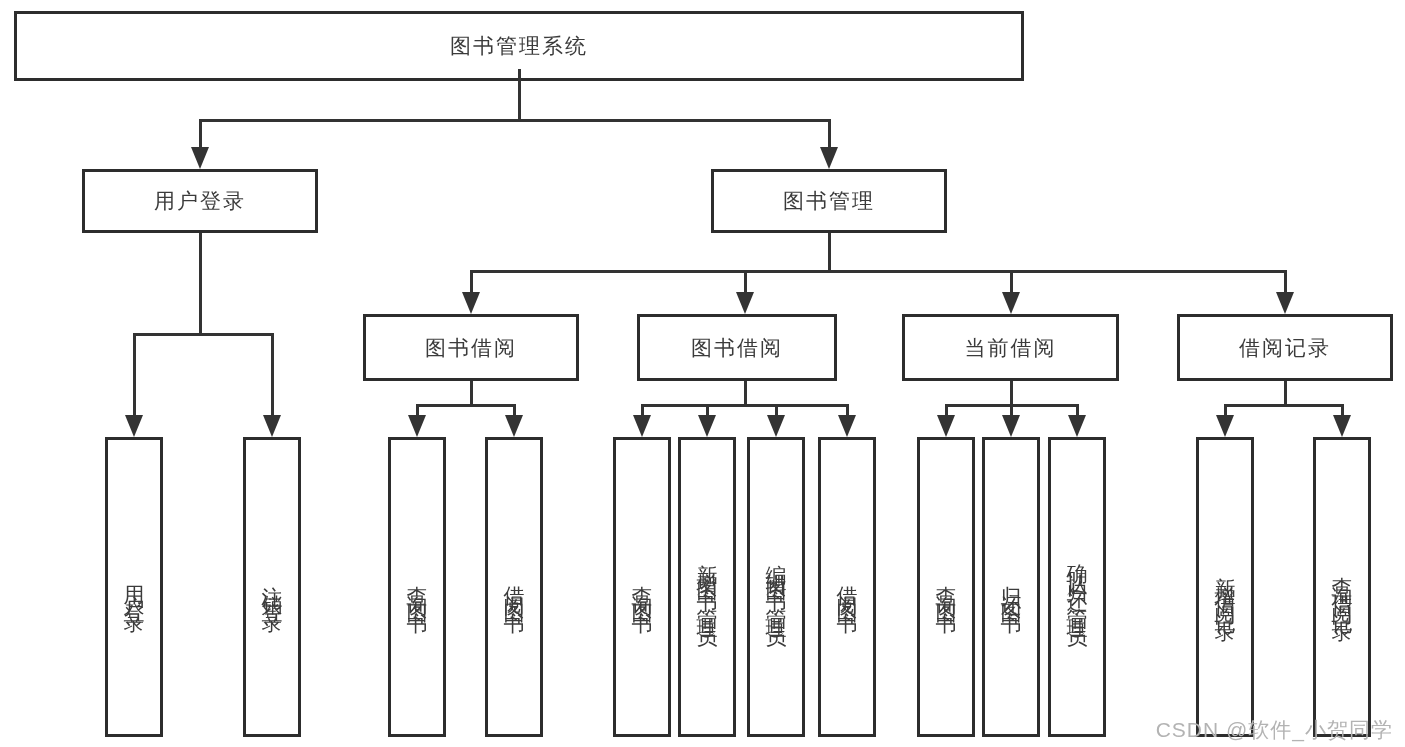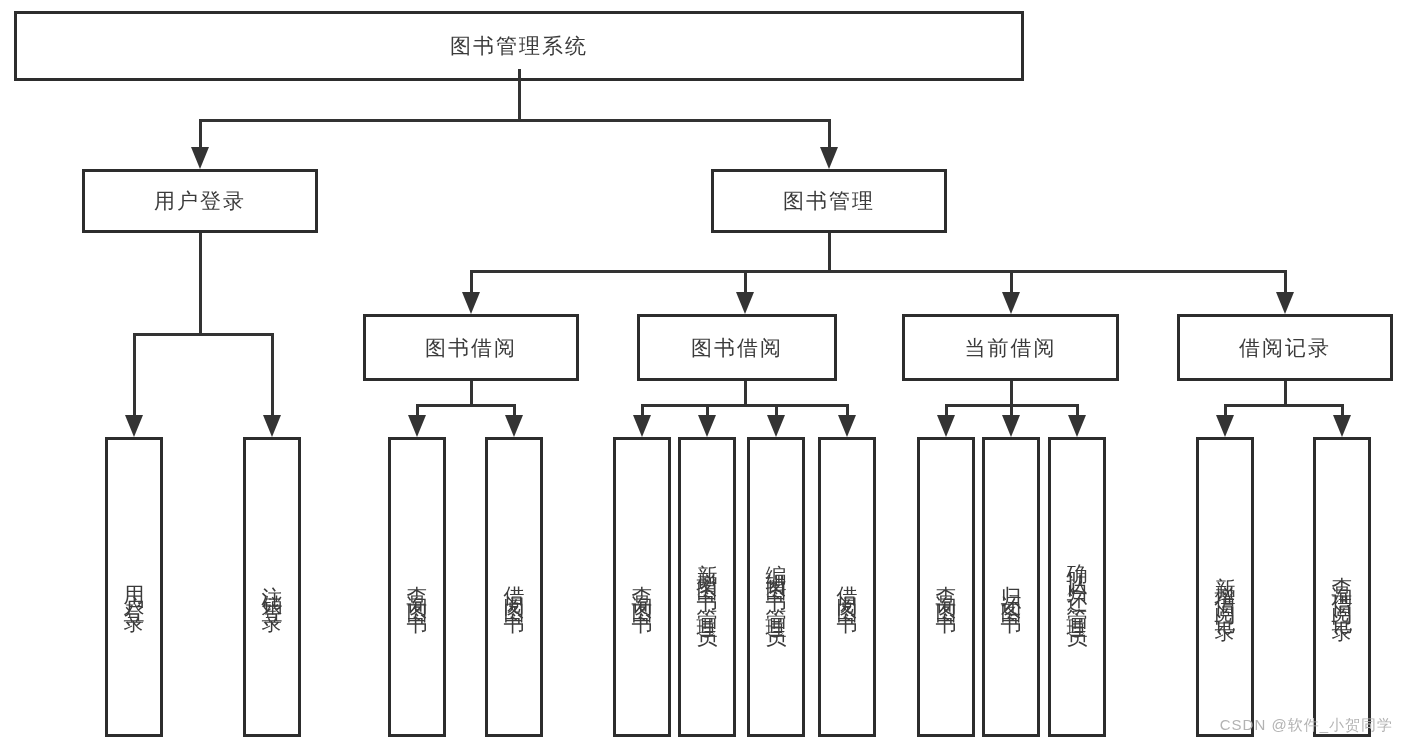--- a/index.html
+++ b/index.html
@@ -23,21 +23,21 @@
     border:3px solid var(--box-border);background:#fff;
     display:flex;align-items:center;justify-content:center;
     writing-mode:vertical-rl;font-size:21px;letter-spacing:9px;color:var(--text);
   }
   .vl{position:absolute;width:3px;background:var(--line)}
   .hl{position:absolute;height:3px;background:var(--line)}
   .arr{position:absolute;width:0;height:0;
     border-left:9px solid transparent;border-right:9px solid transparent;
     border-top:22px solid var(--line)}
   .watermark{
-    position:absolute;top:716px;right:12px;font-size:15px;
+    position:absolute;top:716px;right:12px;font-size:21px;
     color:var(--watermark);letter-spacing:1px;white-space:nowrap;
   }
 </style>
 </head>
 <body>
 
 <div class="canvas">
 
   <div class="hbox" style="left:14px;top:11px;width:1010px;height:70px">图书管理系统</div>
 

